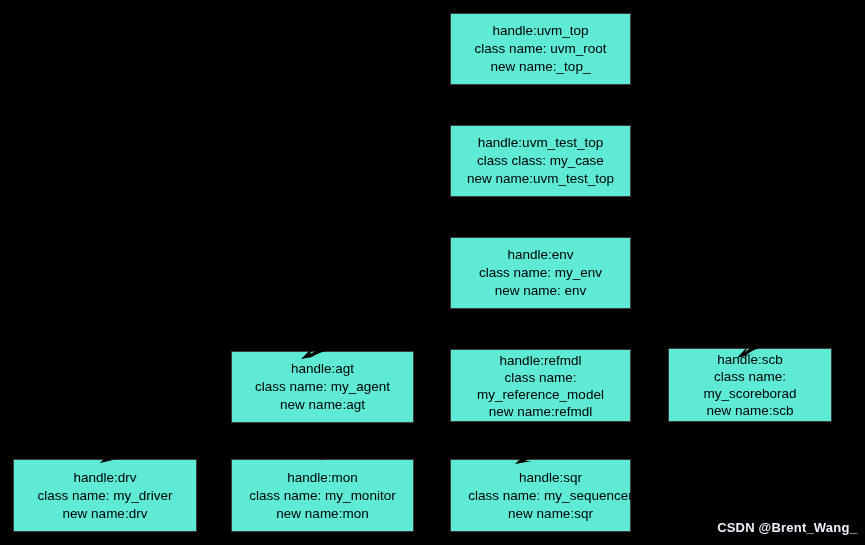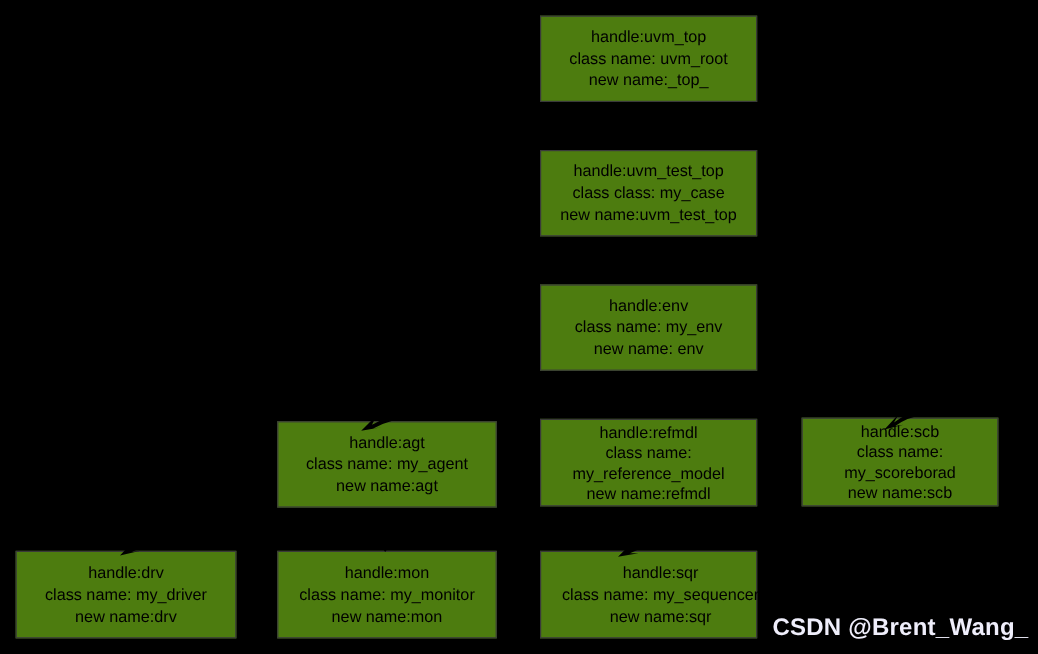--- a/index.html
+++ b/index.html
@@ -10,21 +10,21 @@
   #canvas {
     position: relative;
     width: 865px;
     height: 545px;
     background: #000000;
     overflow: hidden;
     font-family: "Liberation Sans", sans-serif;
   }
   .node {
     position: absolute;
-    background: #4d7c0f;
+    background: #5eead4;
     border: 1px solid #3a3a3a;
     box-sizing: border-box;
     color: #000000;
     display: flex;
     flex-direction: column;
     align-items: center;
     justify-content: center;
     text-align: center;
     font-size: 13.5px;
   }
@@ -37,21 +37,21 @@
   }
   .arrowhead {
     position: absolute;
     pointer-events: none;
   }
   .watermark {
     position: absolute;
     right: 8px;
     bottom: 10px;
     color: #efeefb;
-    font-size: 20px;
+    font-size: 13px;
     font-weight: bold;
     letter-spacing: 0.2px;
   }
 </style>
 </head>
 <body>
 
 <div id="canvas">
 
   <div class="node" style="left:450px; top:13px; width:181px; height:72px;">

